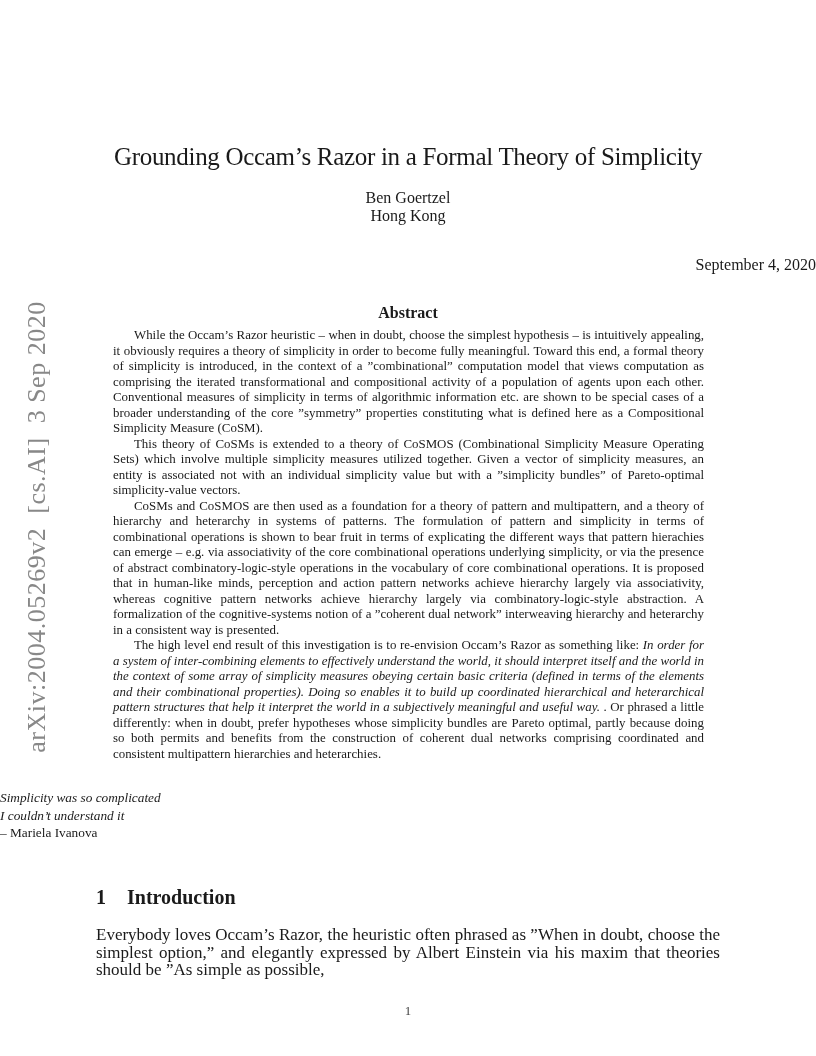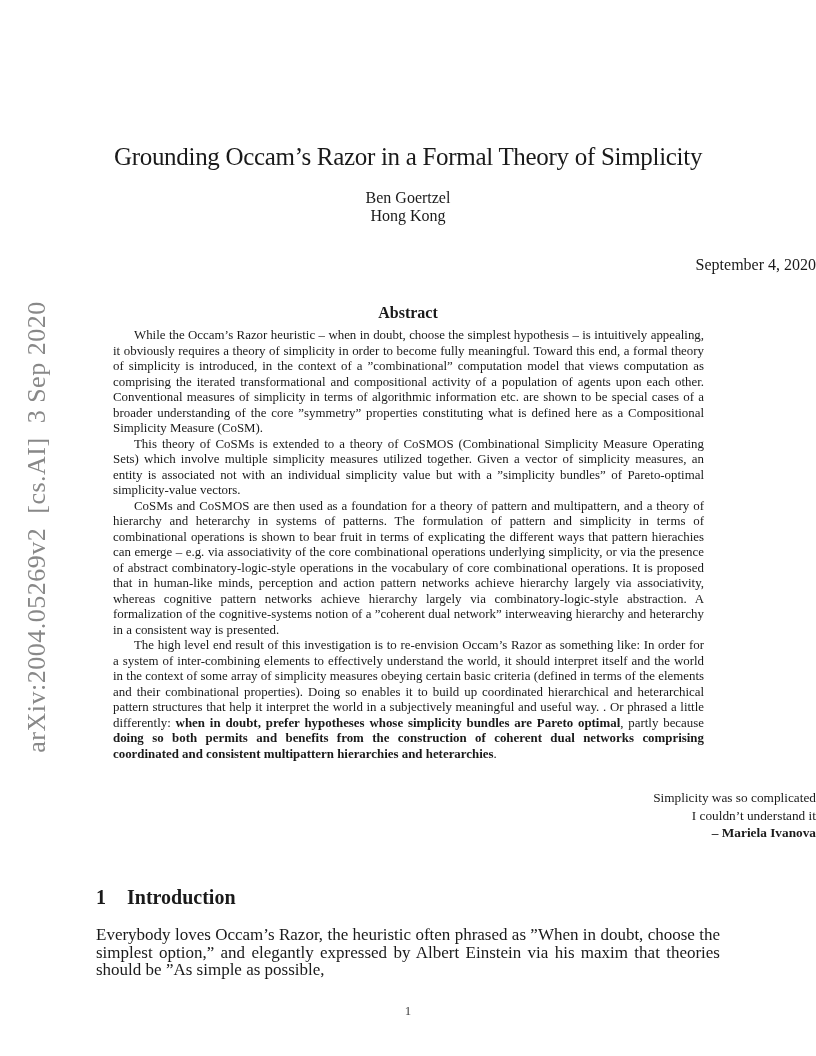--- a/index.html
+++ b/index.html
@@ -67,21 +67,21 @@
     font-size: 12.9px;
     line-height: 15.5px;
     text-align: justify;
   }
   .abstract p { margin: 0; text-indent: 21px; }
   .quote-block {
     position: absolute;
     top: 789px;
     left: 0;
     width: 100%;
-    text-align: right;
+    text-align: left;
     font-size: 13.3px;
     line-height: 17.5px;
   }
   .section-heading {
     position: absolute;
     top: 886px;
     left: 96px;
     font-size: 20px;
     font-weight: bold;
   }
@@ -98,22 +98,22 @@
   }
   .page-number {
     position: absolute;
     top: 1003px;
     left: 0;
     width: 100%;
     text-align: center;
     font-size: 13px;
     color: #444444;
   }
-  .it { }
-  .bd { font-weight: bold; }
+  .it { font-style: italic; }
+  .bd { font-weight: normal; }
 </style>
 </head>
 <body>
 
 <div class="page">
 
   <div class="watermark">arXiv:2004.05269v2  [cs.AI]  3 Sep 2020</div>
 
   <h1 class="title">Grounding Occam’s Razor in a Formal Theory of Simplicity</h1>
 

